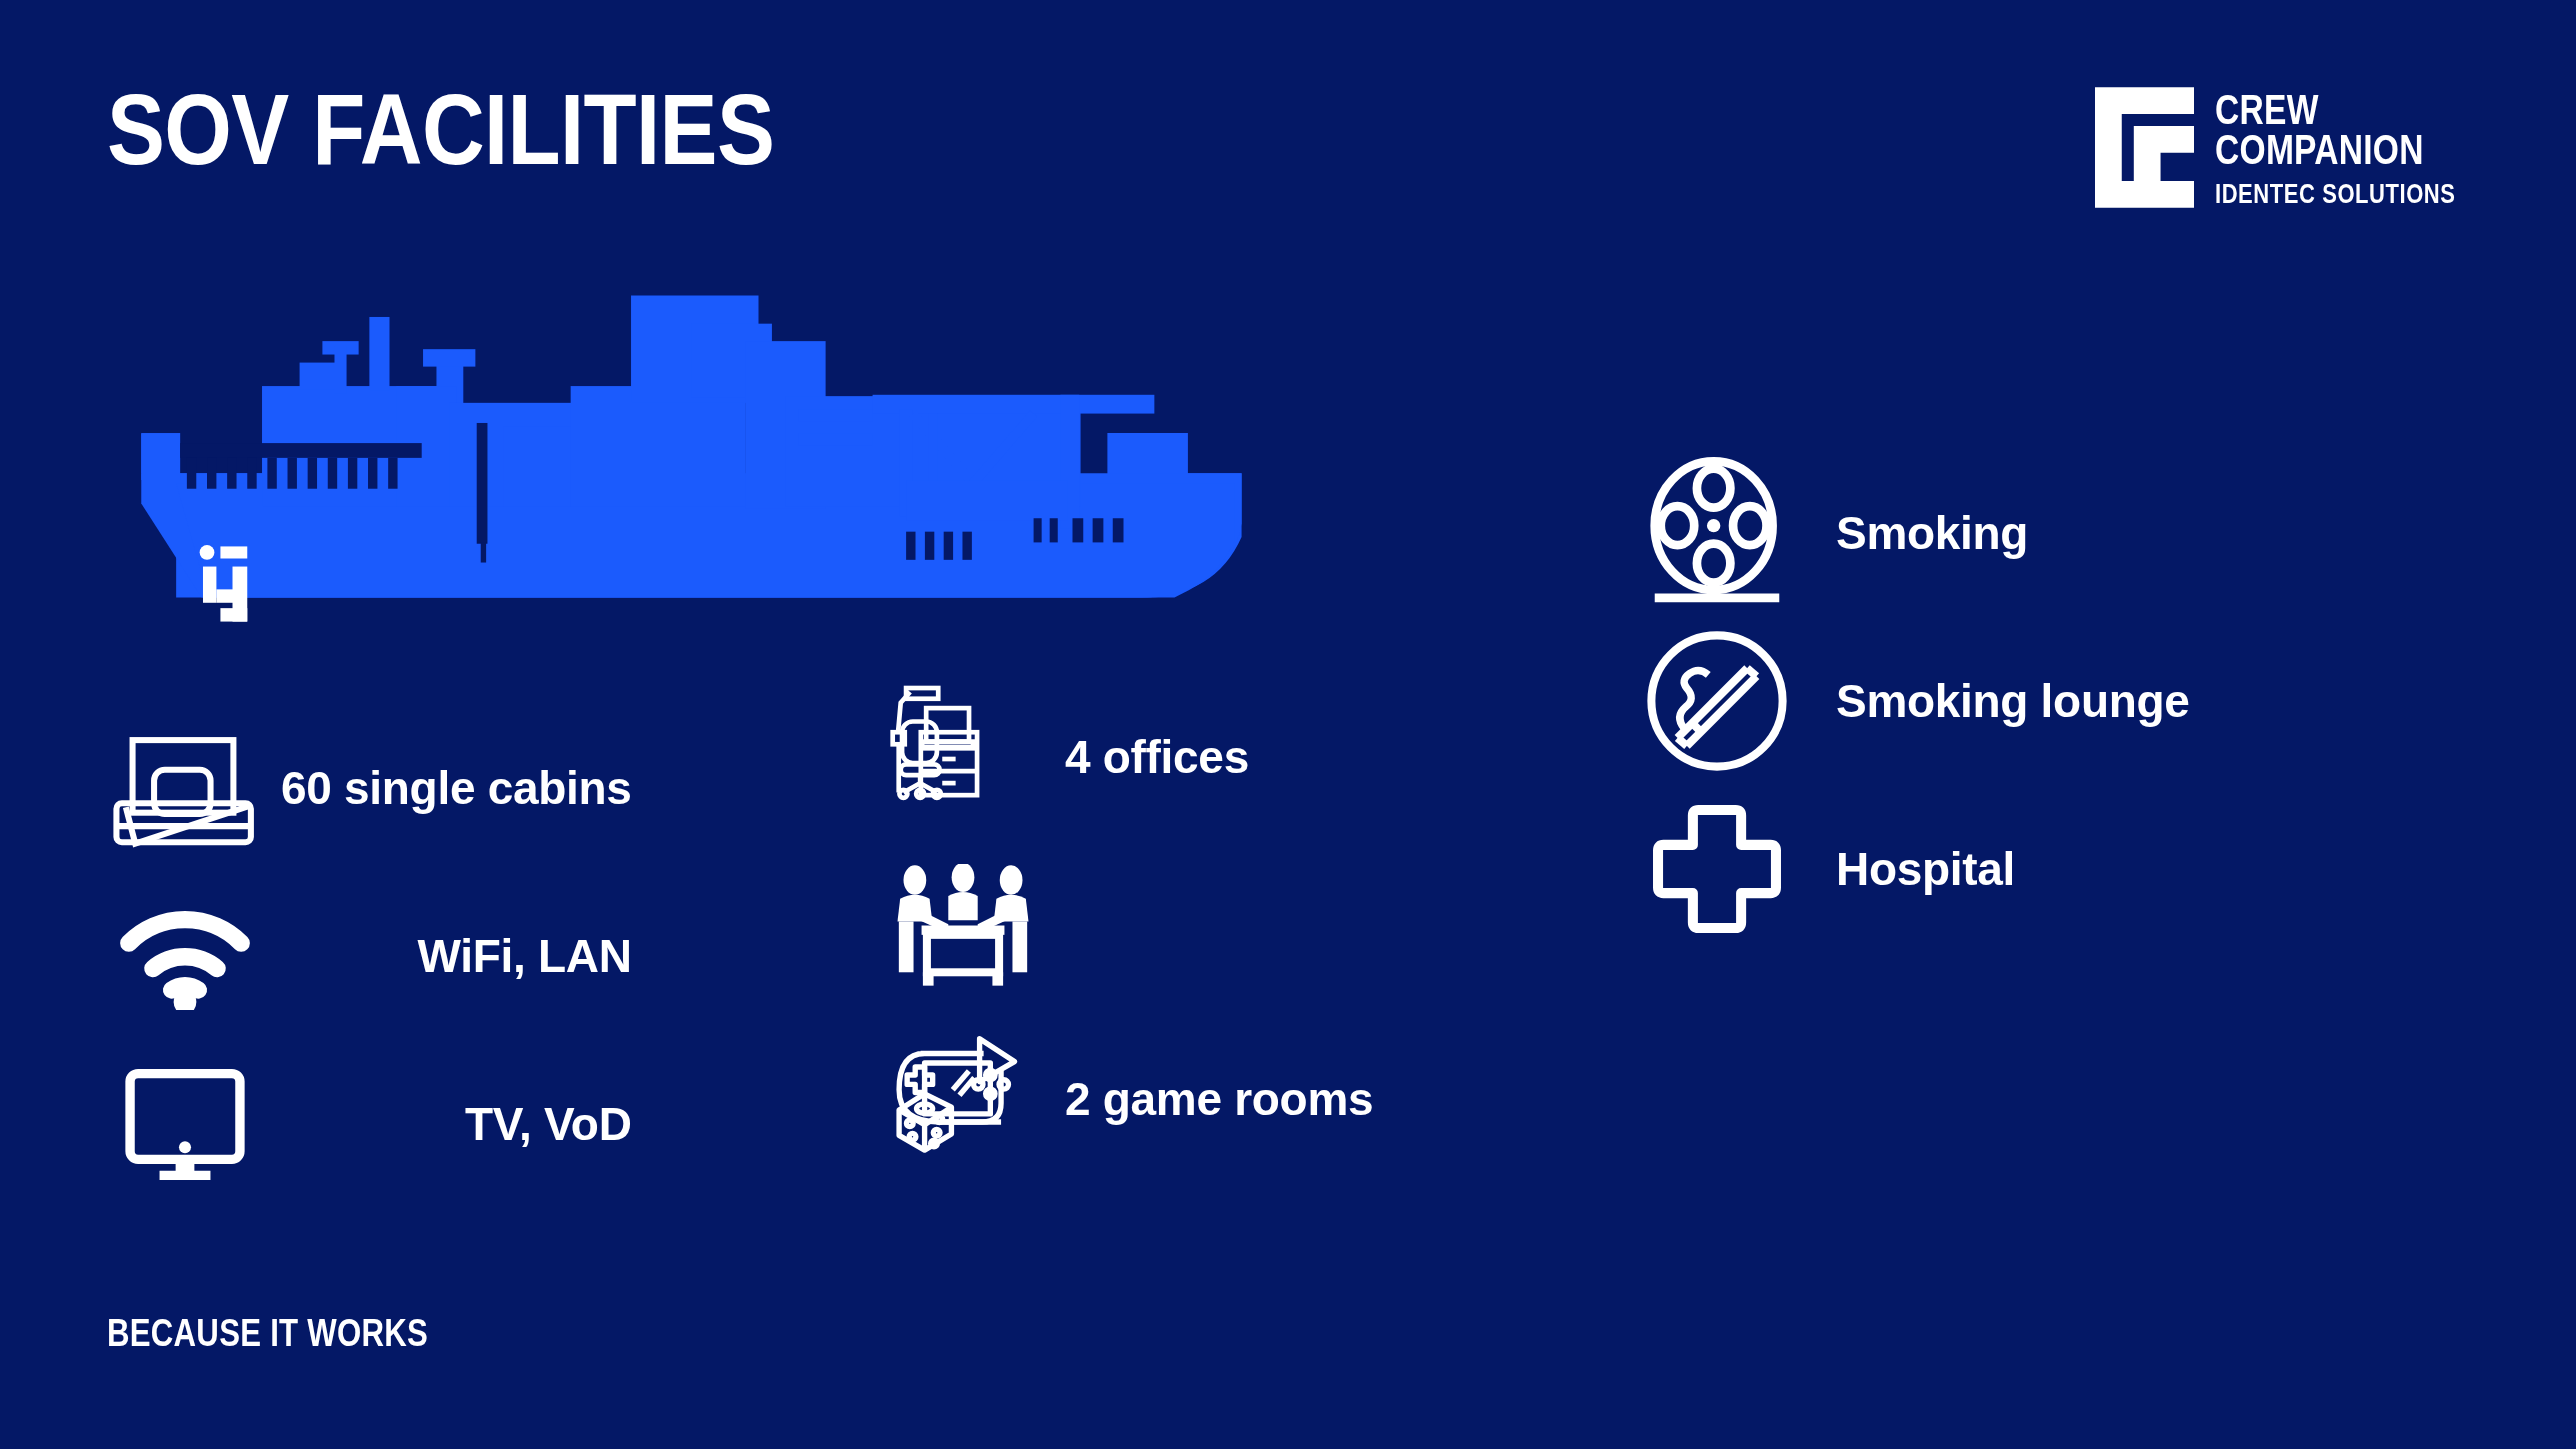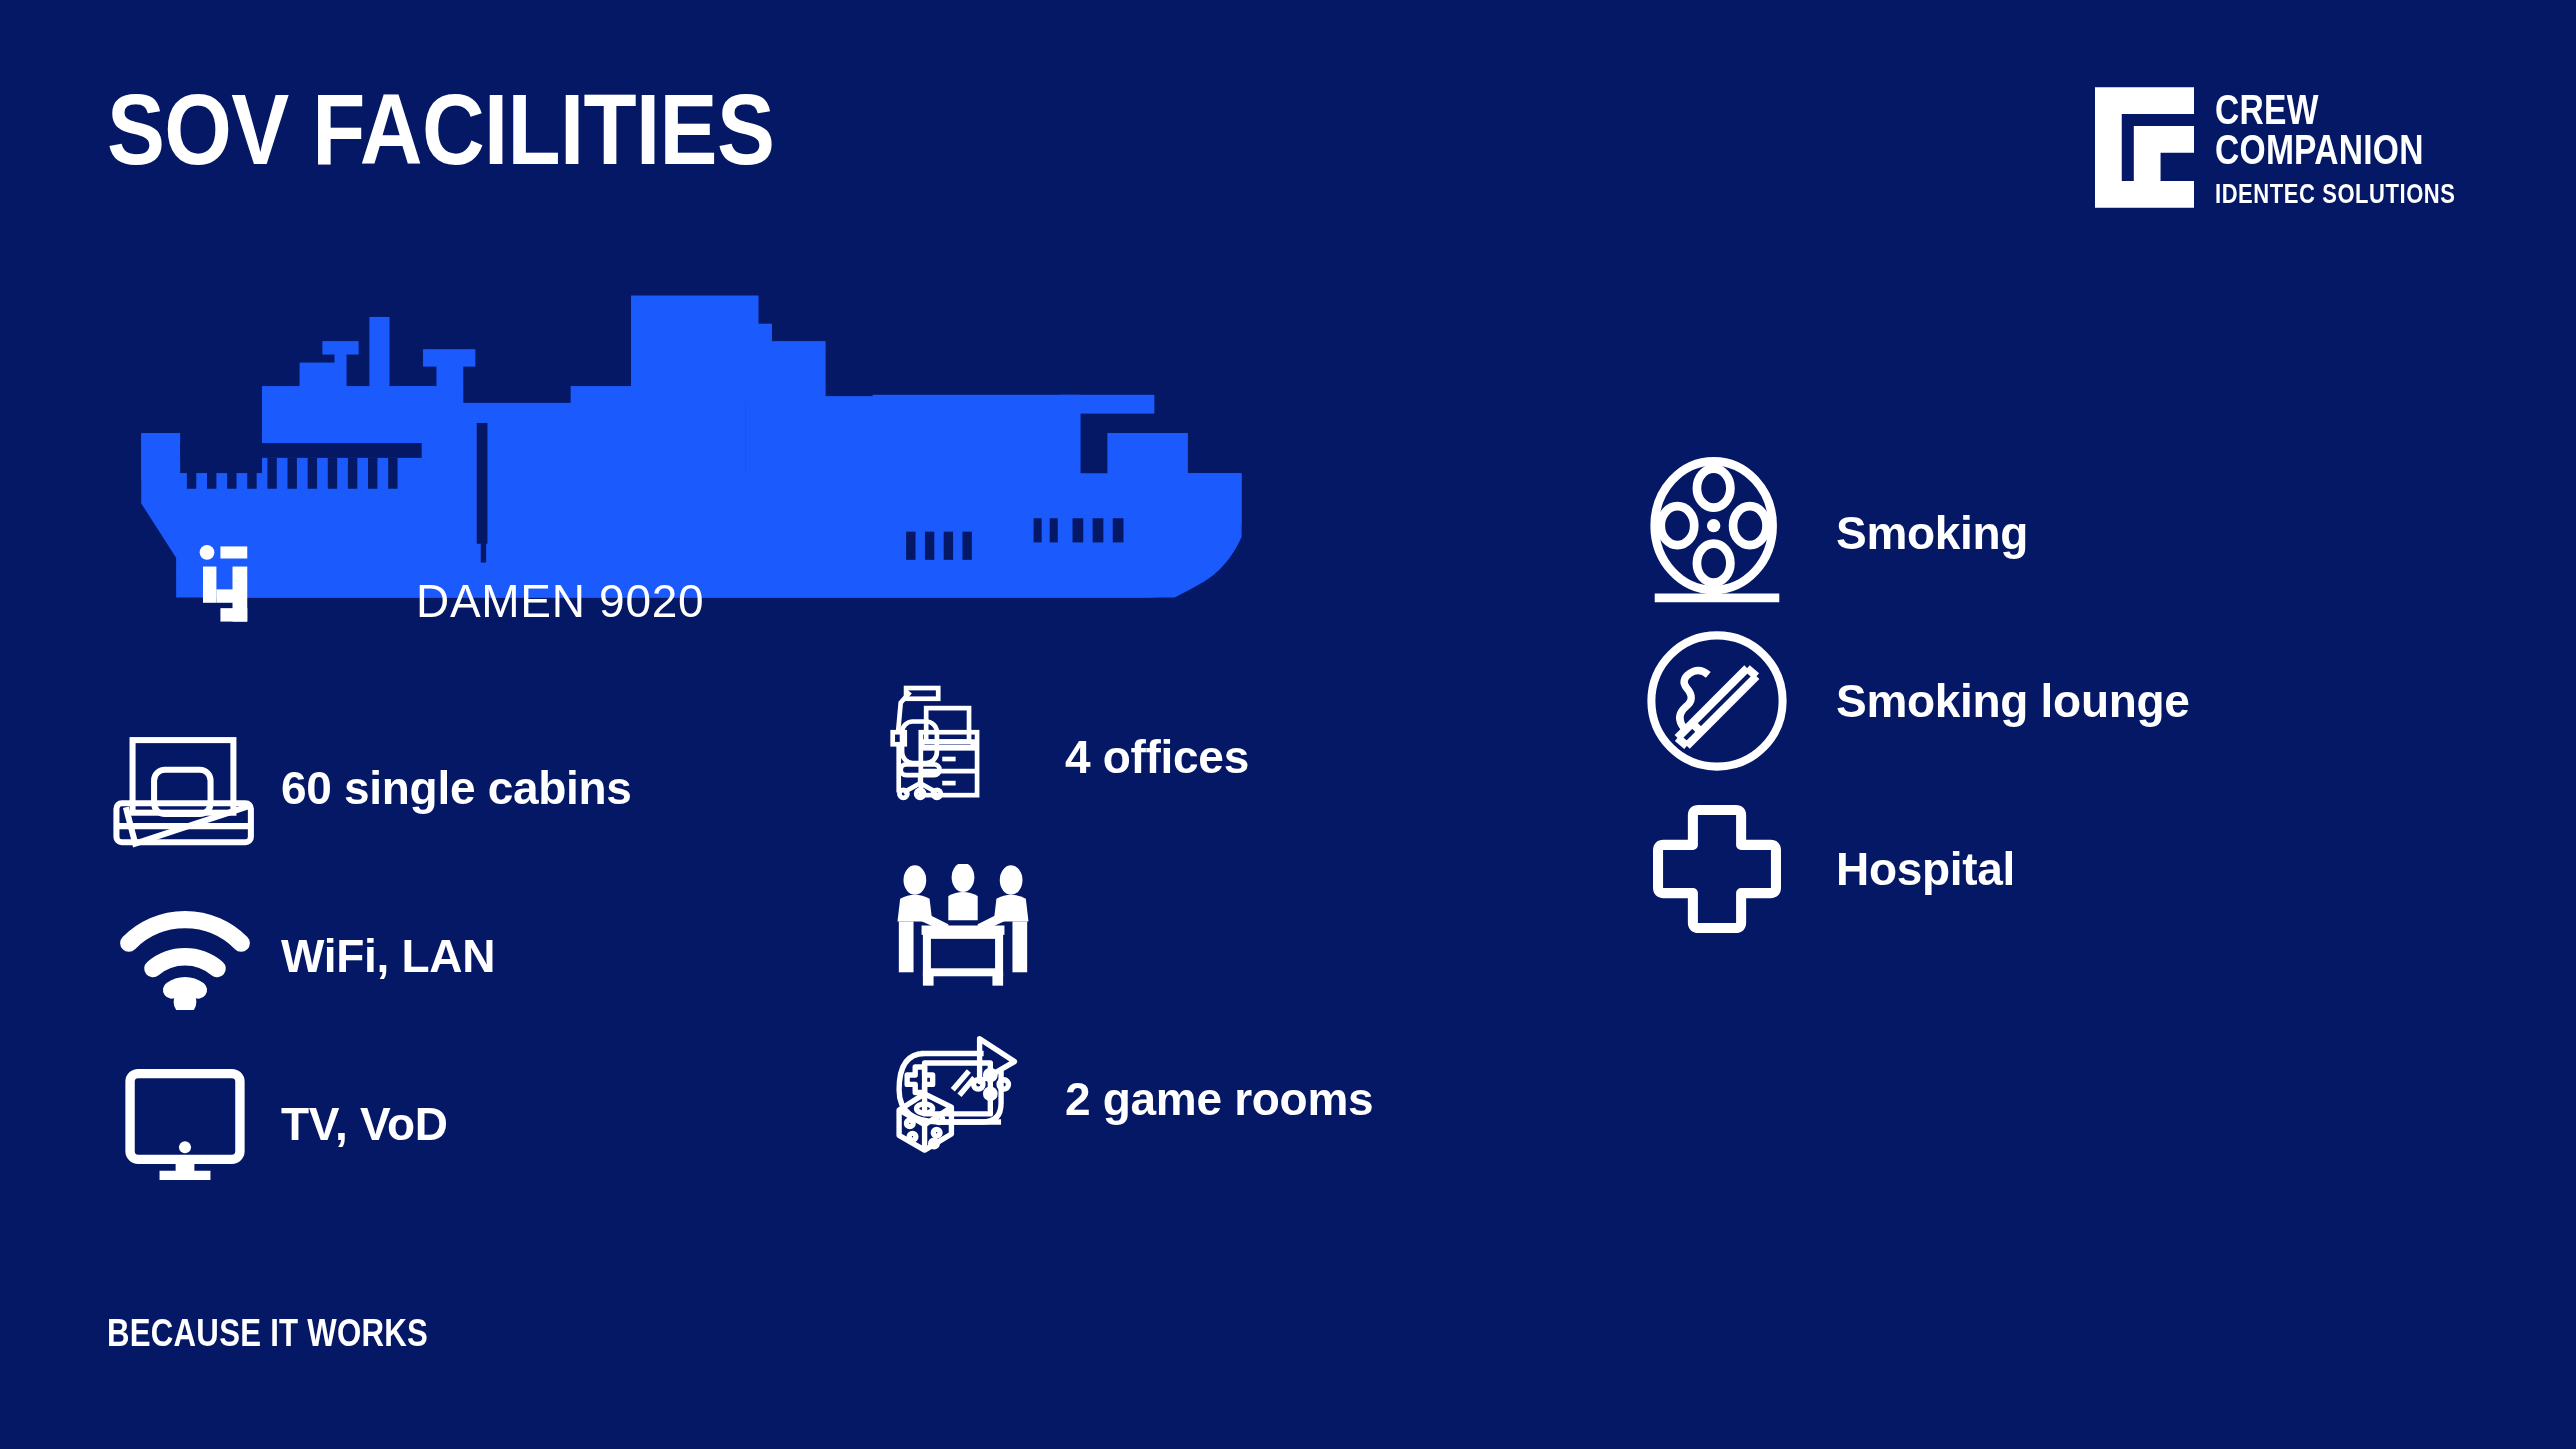--- a/index.html
+++ b/index.html
@@ -52,21 +52,21 @@
   .col-right{left:1630px;top:449px;}
 
   .row{display:flex;align-items:center;}
   .icon-box{flex:none;display:flex;align-items:center;justify-content:center;}
   .label{
     font-size:46px;font-weight:bold;color:#ffffff;white-space:nowrap;
     letter-spacing:-0.3px;line-height:1;
   }
 
   
-  .col-left .row{height:168px;}
+  .col-left .row{height:168px;justify-content:space-between;}
   .col-left .icon-box{width:168px;height:134px;}
   .col-left .label{margin-left:12px;}
 
   
   .col-mid .row{height:171px;}
   .col-mid .icon-box{width:168px;height:148px;}
   .col-mid .label{margin-left:18px;}
 
   
   .col-right .row{height:168px;}
@@ -180,21 +180,20 @@
       <g fill="#FFFFFF">
         <circle cx="158" cy="403" r="11"></circle>
         <rect x="178" y="394" width="40" height="18"></rect>
         <rect x="152" y="424" width="20" height="54"></rect>
         <rect x="172" y="458" width="32" height="20"></rect>
         <rect x="196" y="424" width="22" height="82"></rect>
         <rect x="178" y="486" width="40" height="20"></rect>
       </g>
     </svg>
   </div>
-  <div class="ship-label">DAMEN 9020</div>
 
   <div class="col col-left">
 
     <div class="row">
       <div class="icon-box">
         <svg viewBox="0 0 220 180" width="148" height="121" aria-hidden="true">
           <g fill="none" stroke="#FFFFFF" stroke-width="9">
             <rect x="32" y="18" width="150" height="108"></rect>
             <rect x="64" y="62" width="84" height="66" rx="16"></rect>
             <rect x="8" y="112" width="200" height="58" rx="8"></rect>

